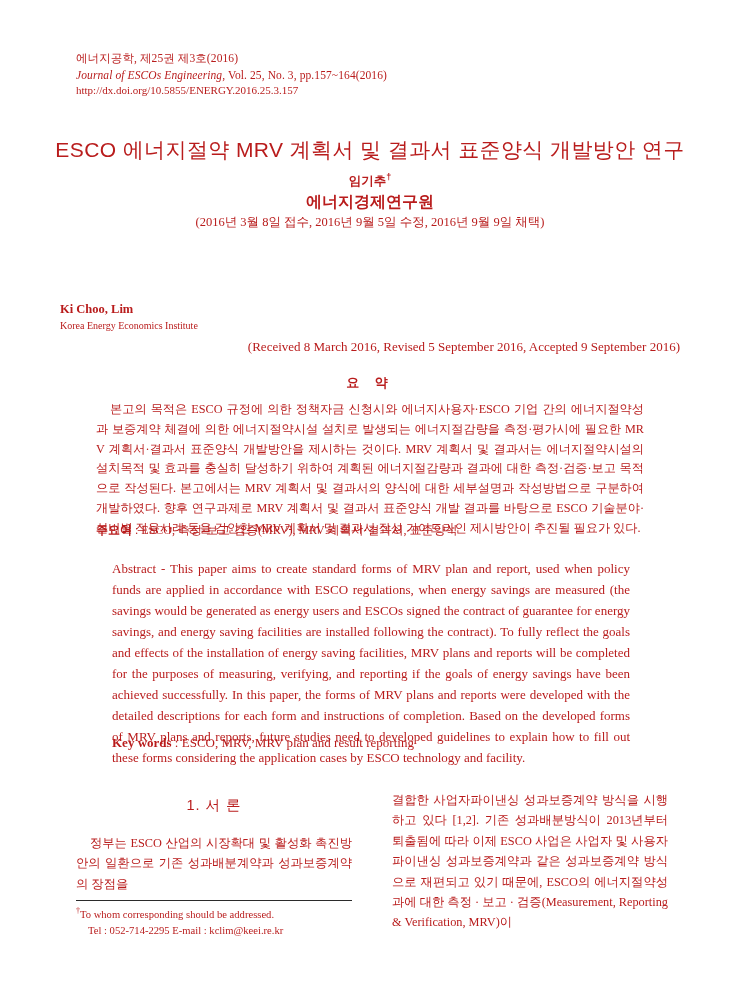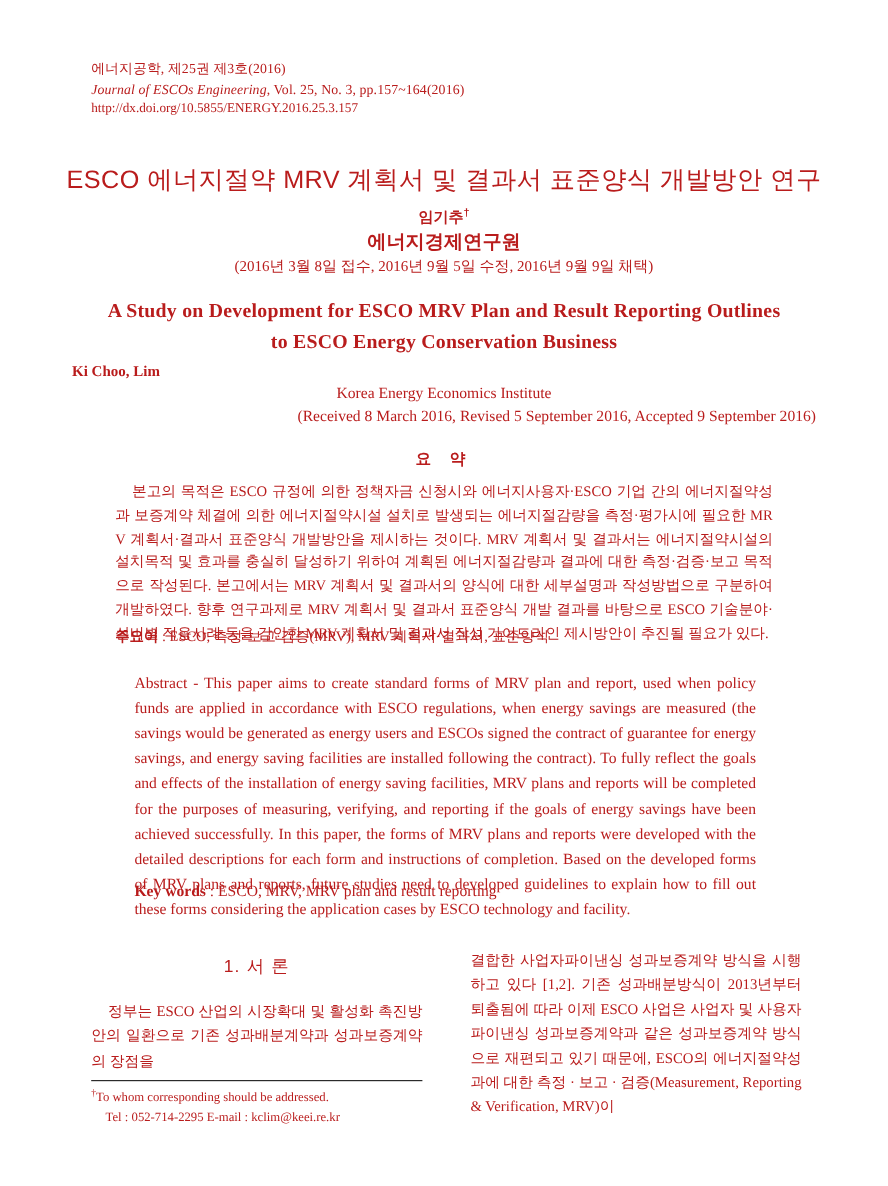--- a/index.html
+++ b/index.html
@@ -101,22 +101,21 @@
     width: 620px;
     text-align: left;
     font-weight: bold;
     font-size: 12.5px;
   }
   .en-affil {
     position: absolute;
     left: 60px;
     top: 320px;
     width: 620px;
-    text-align: center;
-    font-size: 13px;
+    font-size: 10px;
   }
   .en-dates {
     position: absolute;
     left: 60px;
     top: 339px;
     width: 620px;
     text-align: right;
     font-size: 13px;
   }
 
@@ -238,24 +237,20 @@
     <div class="jh-line">에너지공학, 제25권 제3호(2016)</div>
     <div class="jh-line italic-lead"><span class="jt">Journal of ESCOs Engineering</span><span>, Vol. 25, No. 3, pp.157~164(2016)</span></div>
     <div class="jh-doi">http://dx.doi.org/10.5855/ENERGY.2016.25.3.157</div>
   </div>
 
   <div class="ko-title">ESCO 에너지절약 MRV 계획서 및 결과서 표준양식 개발방안 연구</div>
   <div class="ko-author"><span>임기추</span><span class="dag">†</span></div>
   <div class="ko-affil">에너지경제연구원</div>
   <div class="ko-dates">(2016년 3월 8일 접수, 2016년 9월 5일 수정, 2016년 9월 9일 채택)</div>
 
-  <div class="en-title">
-    <div>A Study on Development for ESCO MRV Plan and Result Reporting Outlines</div>
-    <div>to ESCO Energy Conservation Business</div>
-  </div>
   <div class="en-author">Ki Choo, Lim</div>
   <div class="en-affil">Korea Energy Economics Institute</div>
   <div class="en-dates">(Received 8 March 2016, Revised 5 September 2016, Accepted 9 September 2016)</div>
 
   <div class="yoyak-heading">요 약</div>
   <div class="ko-abstract">본고의 목적은 ESCO 규정에 의한 정책자금 신청시와 에너지사용자·ESCO 기업 간의 에너지절약성과 보증계약 체결에 의한 에너지절약시설 설치로 발생되는 에너지절감량을 측정·평가시에 필요한 MRV 계획서·결과서 표준양식 개발방안을 제시하는 것이다. MRV 계획서 및 결과서는 에너지절약시설의 설치목적 및 효과를 충실히 달성하기 위하여 계획된 에너지절감량과 결과에 대한 측정·검증·보고 목적으로 작성된다. 본고에서는 MRV 계획서 및 결과서의 양식에 대한 세부설명과 작성방법으로 구분하여 개발하였다. 향후 연구과제로 MRV 계획서 및 결과서 표준양식 개발 결과를 바탕으로 ESCO 기술분야·설비별 적용사례 등을 감안한 MRV 계획서 및 결과서 작성 가이드라인 제시방안이 추진될 필요가 있다.</div>
   <div class="ko-keywords"><span class="kw-label">주요어</span><span> : </span><span>ESCO, 측정·보고·검증(MRV), MRV 계획서·결과서, 표준양식</span></div>
 
   <div class="en-abstract"><span>Abstract - </span><span>This paper aims to create standard forms of MRV plan and report, used when policy funds are applied in accordance with ESCO regulations, when energy savings are measured (the savings would be generated as energy users and ESCOs signed the contract of guarantee for energy savings, and energy saving facilities are installed following the contract). To fully reflect the goals and effects of the installation of energy saving facilities, MRV plans and reports will be completed for the purposes of measuring, verifying, and reporting if the goals of energy savings have been achieved successfully. In this paper, the forms of MRV plans and reports were developed with the detailed descriptions for each form and instructions of completion. Based on the developed forms of MRV plans and reports, future studies need to developed guidelines to explain how to fill out these forms considering the application cases by ESCO technology and facility.</span></div>
   <div class="en-keywords"><span class="kw-label">Key words</span><span> : </span><span>ESCO, MRV, MRV plan and result reporting</span></div>

